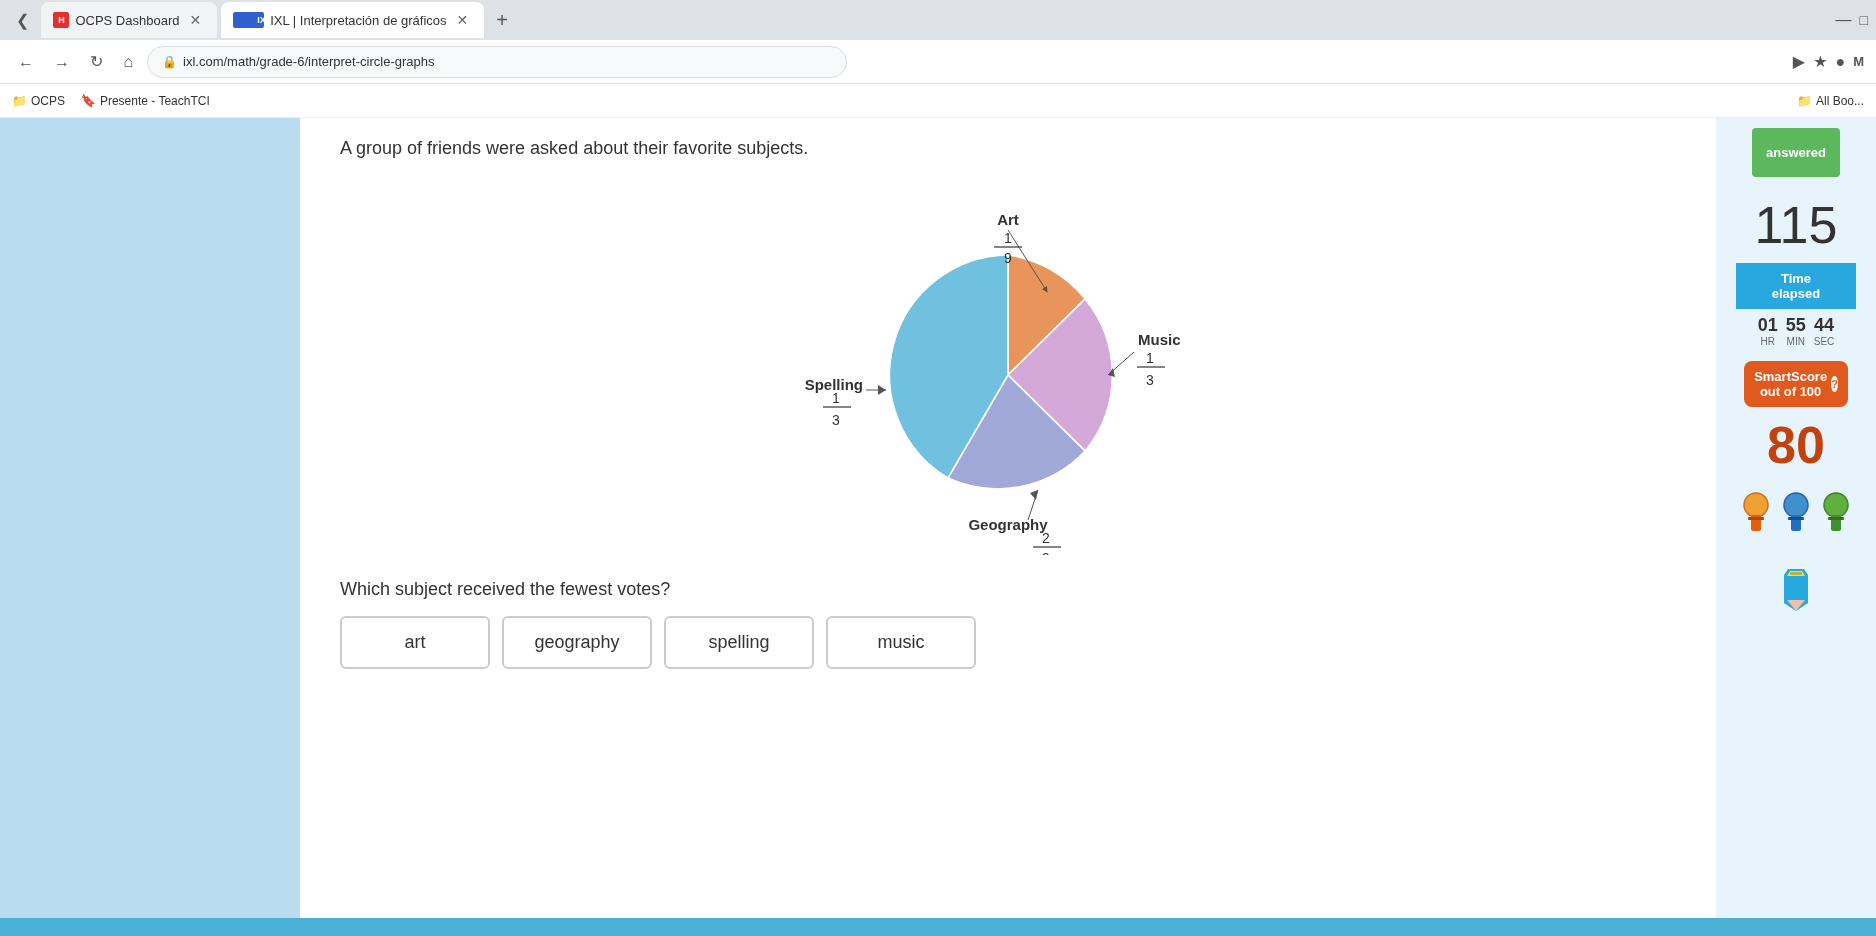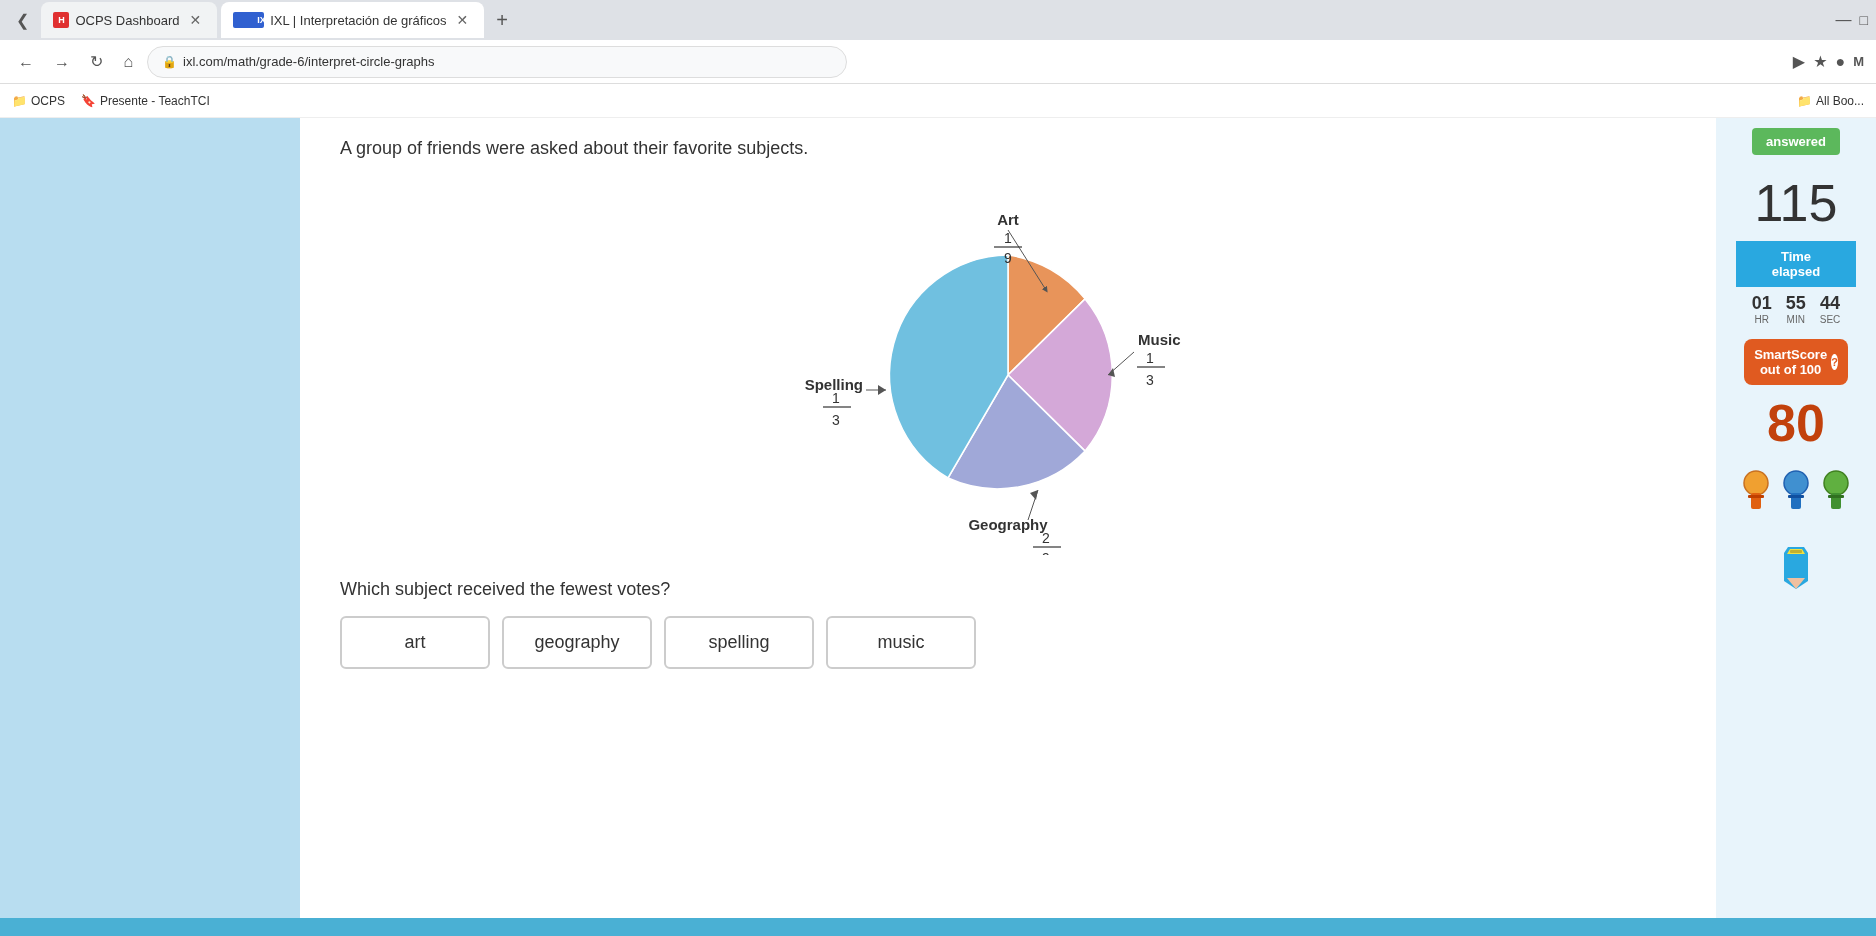--- a/index.html
+++ b/index.html
@@ -215,21 +215,21 @@
       color: #333;
       cursor: pointer;
       min-width: 150px;
       text-align: center;
     }
 
     
     .answered-badge {
       background: #5cb85c;
       color: white;
-      padding: 6px 14px;
+      padding: 17px 14px;
       border-radius: 4px;
       font-size: 13px;
       font-weight: bold;
       margin-bottom: 10px;
     }
     .score-number {
       font-size: 52px;
       font-weight: normal;
       color: #333;
       margin: 8px 0;
@@ -240,21 +240,21 @@
       padding: 8px 14px;
       border-radius: 0;
       font-size: 13px;
       font-weight: bold;
       text-align: center;
       cursor: pointer;
       width: 120px;
     }
     .timer-display {
       display: flex;
-      gap: 14px;
+      gap: 8px;
       margin: 6px 0;
       align-items: flex-start;
     }
     .timer-unit {
       display: flex;
       flex-direction: column;
       align-items: center;
     }
     .timer-val {
       font-size: 18px;

